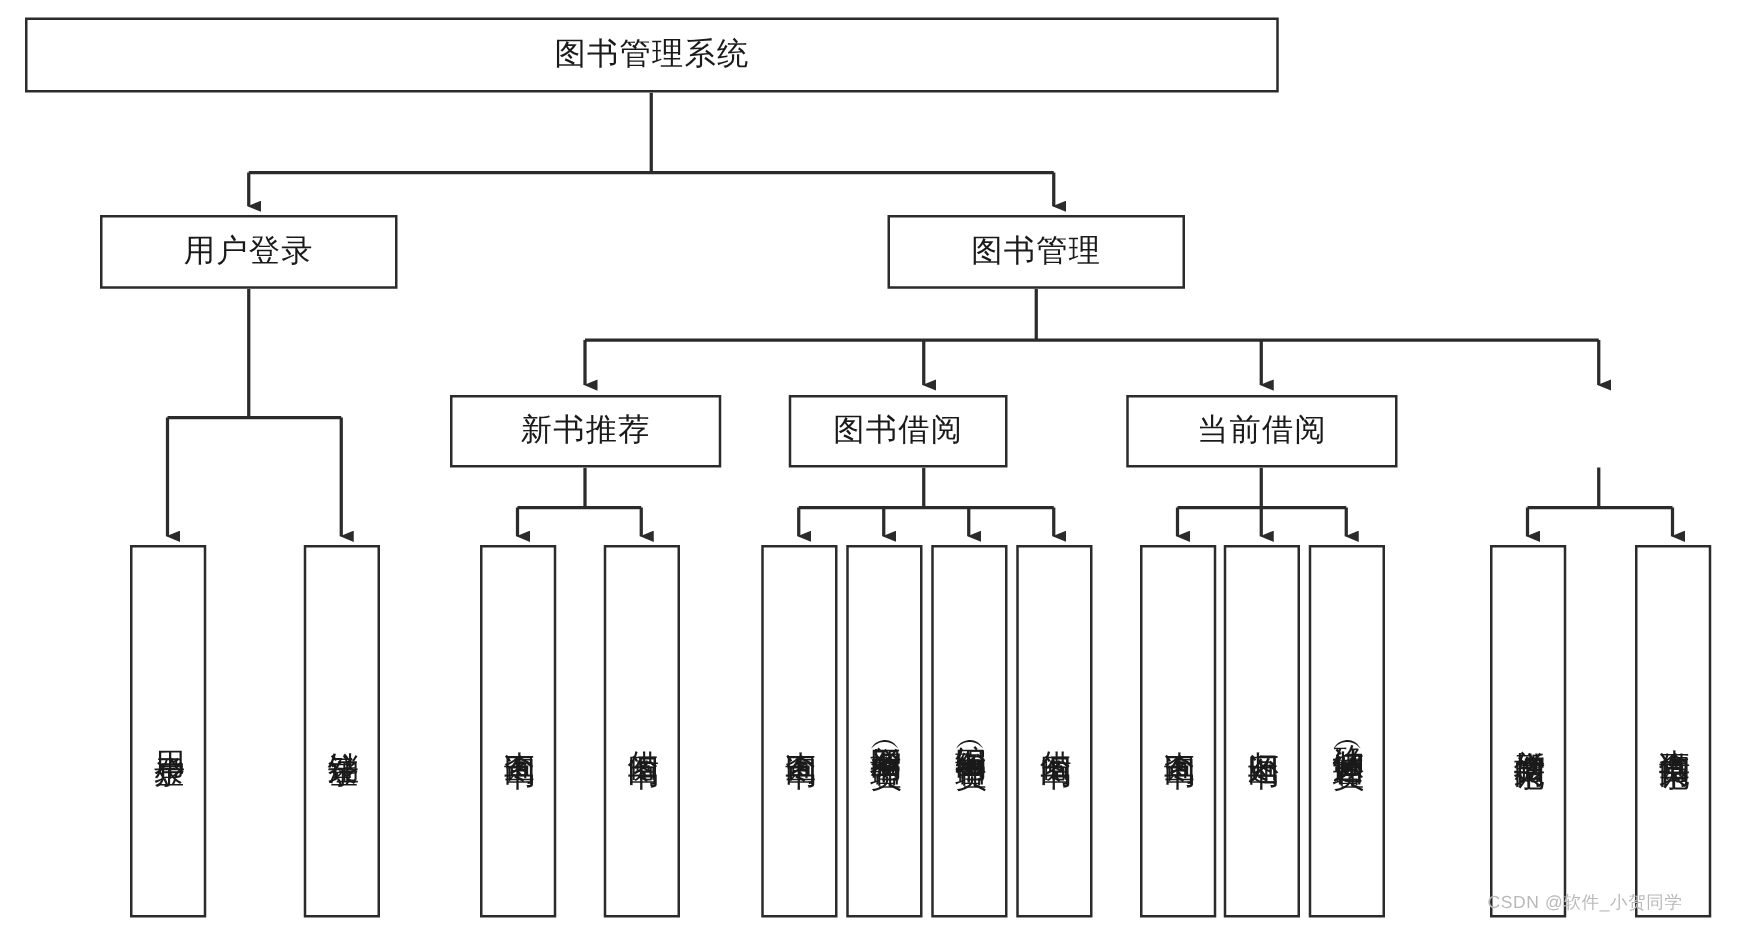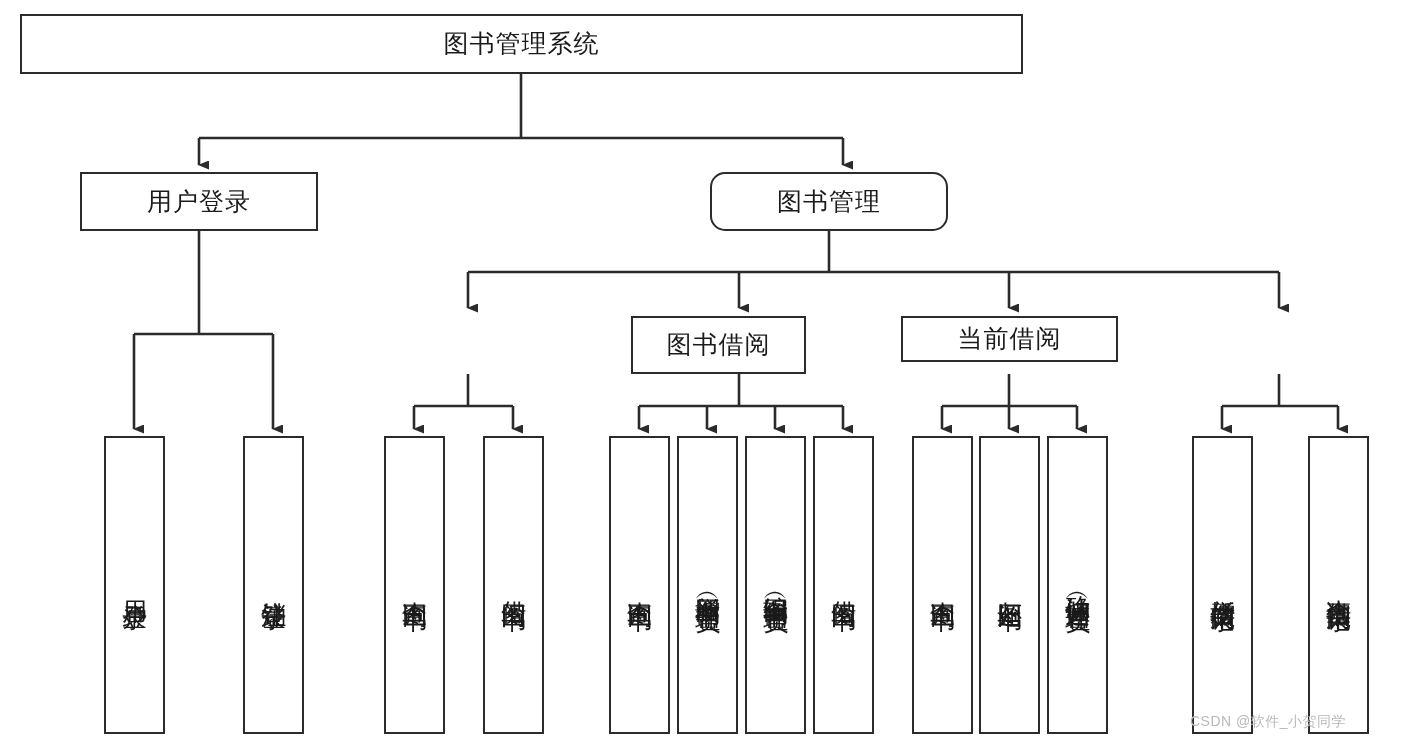--- a/index.html
+++ b/index.html
@@ -120,28 +120,31 @@
     </g>
   </svg>
 
   <div class="node horiz root" style="left:20px; top:14px; width:1003px; height:60px;">
     <span>图书管理系统</span>
   </div>
 
   <div class="node horiz" style="left:80px; top:172px; width:238px; height:59px;">
     <span>用户登录</span>
   </div>
-  <div class="node horiz" style="left:710px; top:172px; width:238px; height:59px;border-radius:15px;">
+  <div class="node horiz" style="left:710px; top:172px; width:238px; height:59px;">
     <span>图书管理</span>
   </div>
 
+  <div class="node horiz" style="left:360px; top:316px; width:217px; height:58px;">
+    <span>新书推荐</span>
+  </div>
   <div class="node horiz" style="left:631px; top:316px; width:175px; height:58px;">
     <span>图书借阅</span>
   </div>
-  <div class="node horiz" style="left:901px; top:316px; width:217px; height:46px;">
+  <div class="node horiz" style="left:901px; top:316px; width:217px; height:58px;">
     <span>当前借阅</span>
   </div>
 
   <div class="node vert" style="left:104px; top:436px; width:61px; height:298px;">
     <span class="vlabel">用户登录</span>
   </div>
   <div class="node vert" style="left:243px; top:436px; width:61px; height:298px;">
     <span class="vlabel">注销登录</span>
   </div>
 

